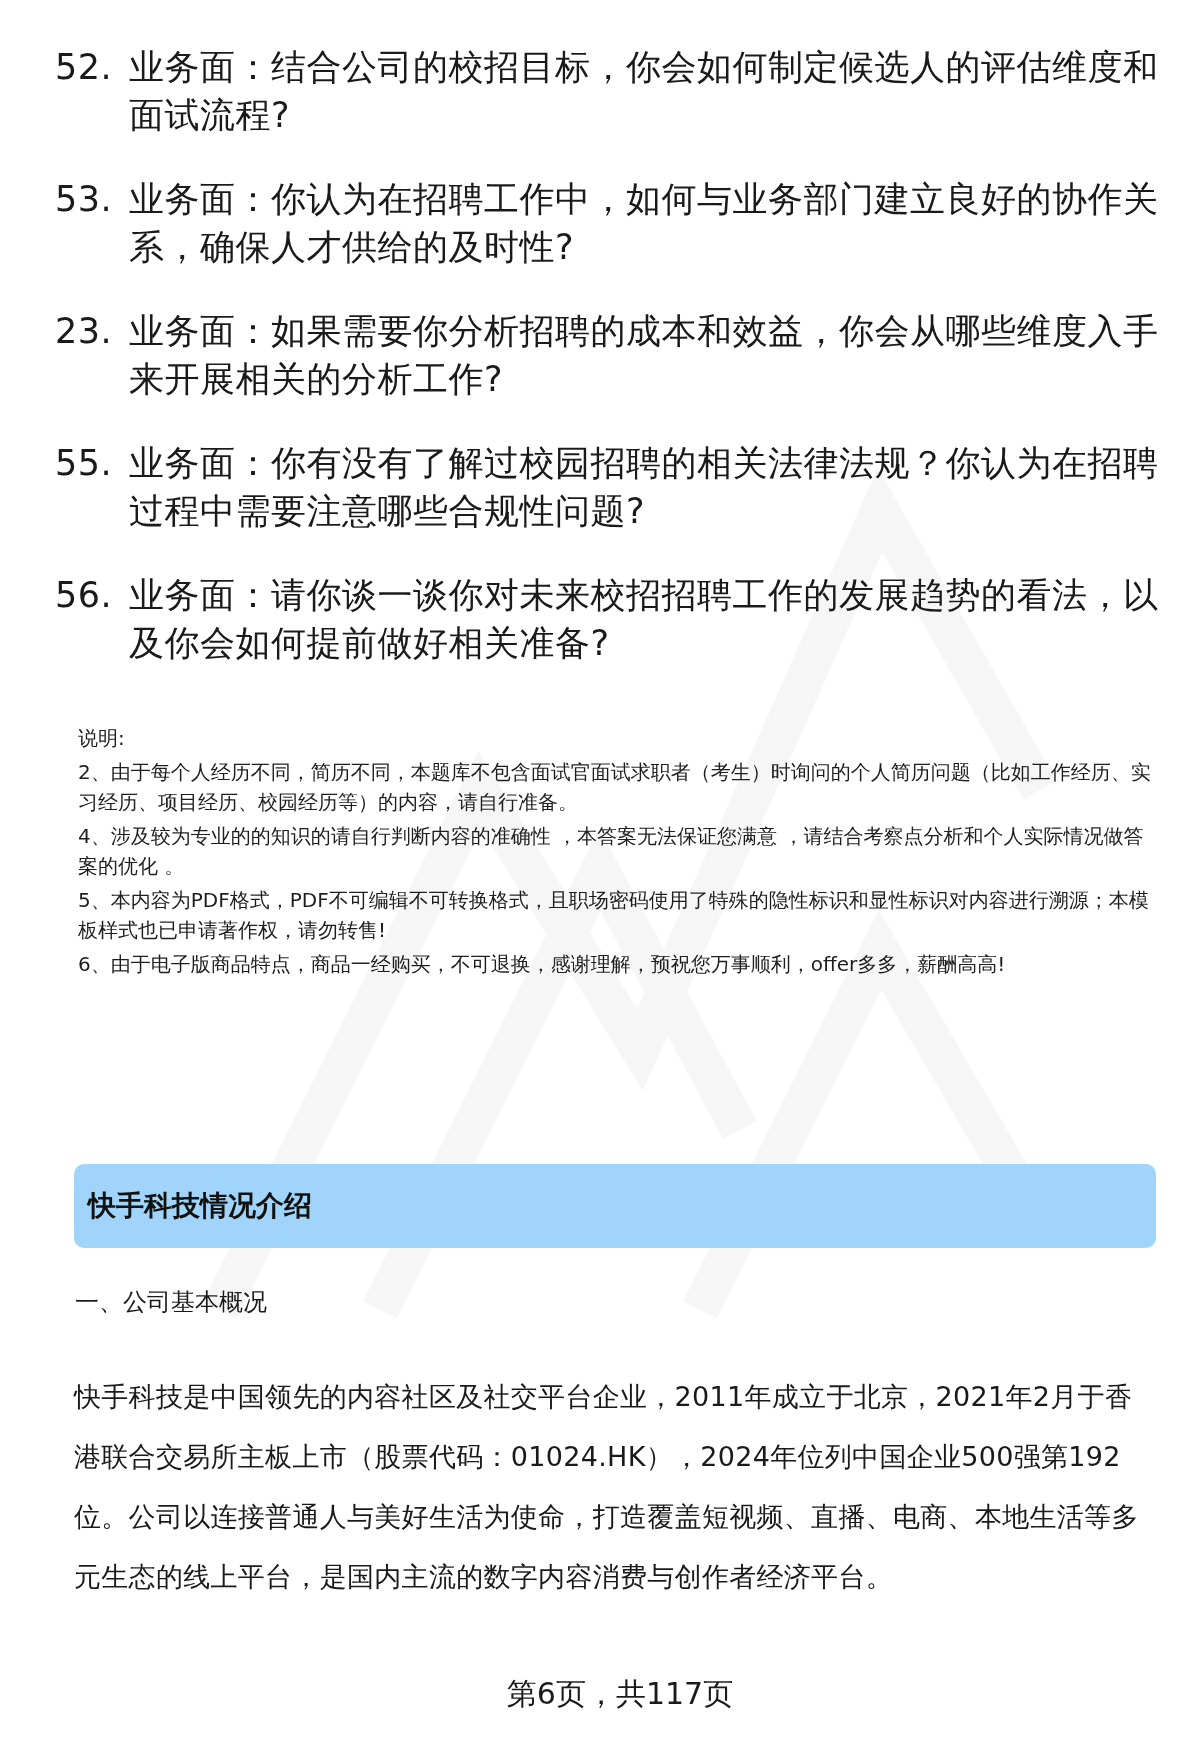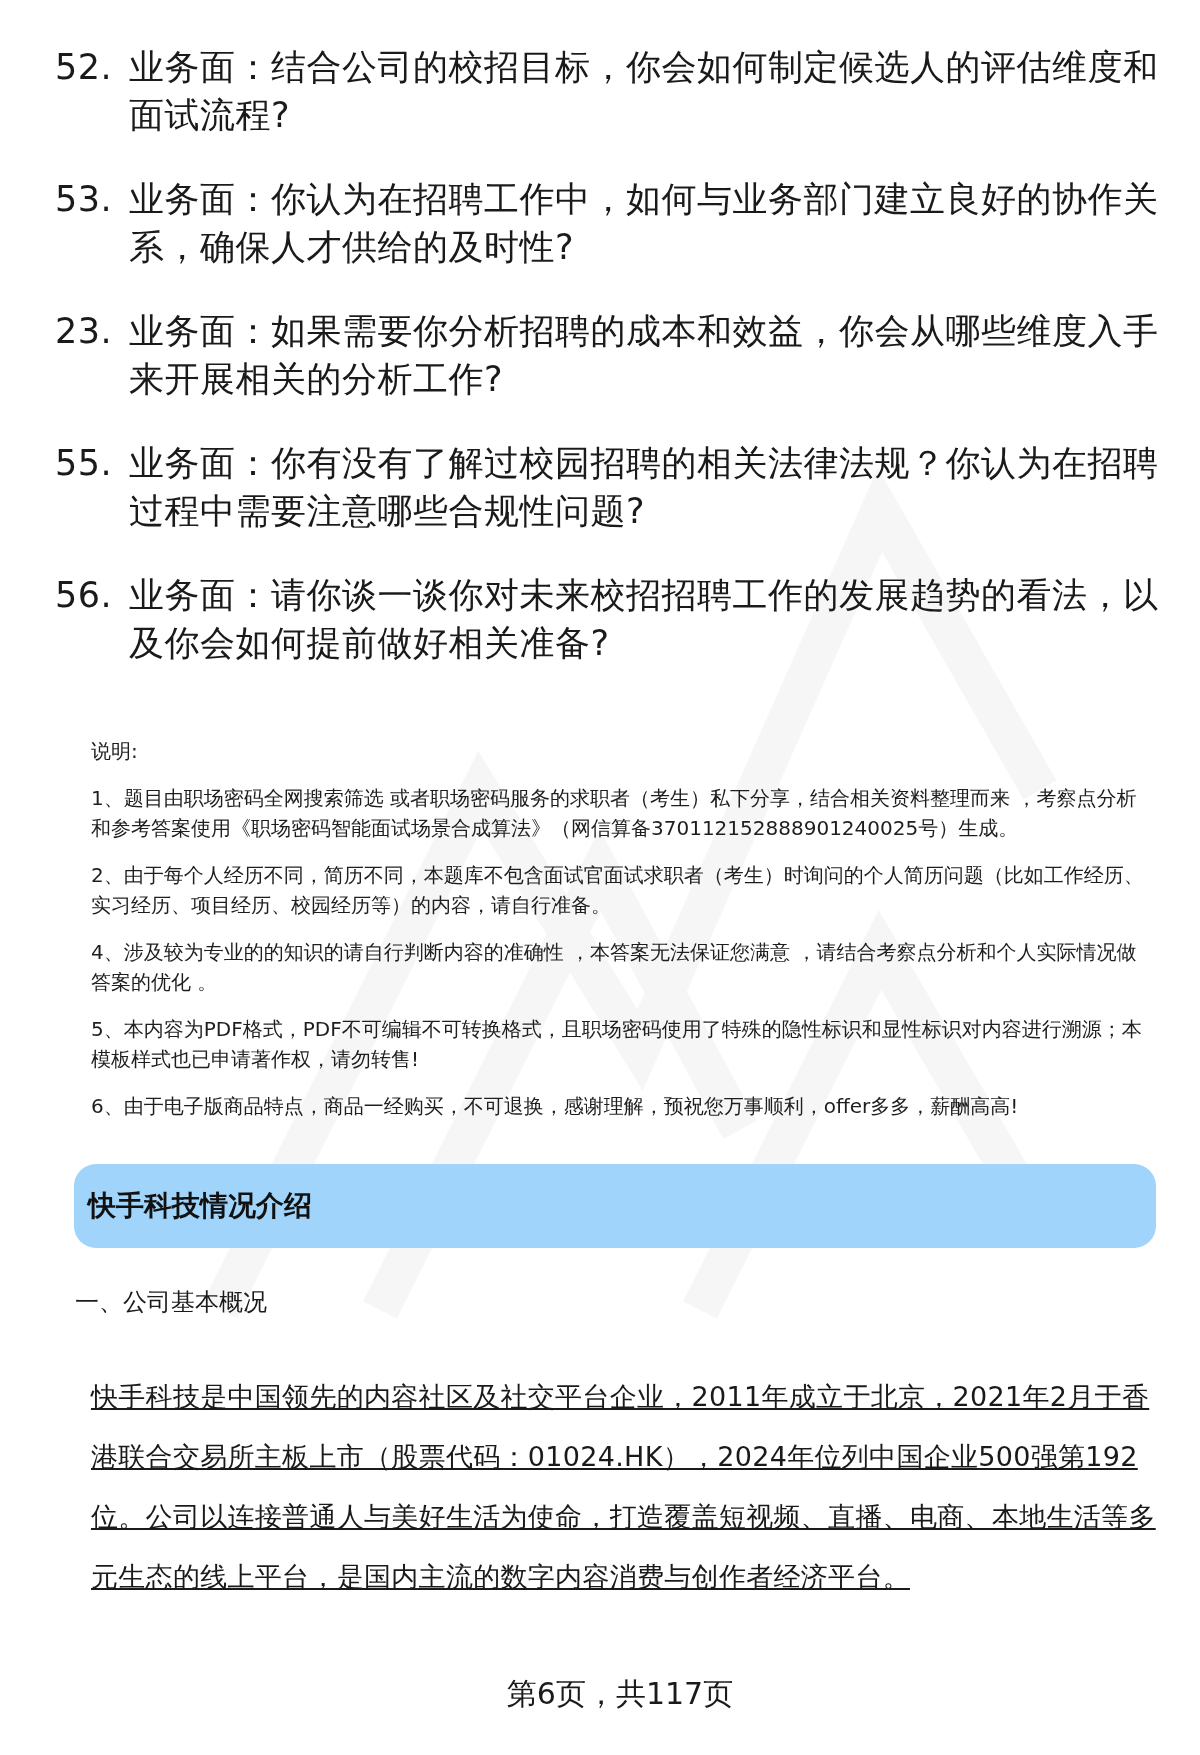--- a/index.html
+++ b/index.html
@@ -47,30 +47,30 @@
     .notes {
       position: absolute;
       left: 75px;
       top: 720px;
       width: 1085px;
       font-size: 20px;
       line-height: 30.5px;
       color: #1e1e1e;
     }
     .notes p {
-      margin: 16px;
+      margin: 3px;
     }
     .section-band {
       position: absolute;
       left: 74px;
       top: 1164px;
       width: 1082px;
       height: 84px;
       background: #a0d4fa;
-      border-radius: 22px;
+      border-radius: 10px;
       display: flex;
       align-items: center;
       box-sizing: border-box;
       padding-left: 14px;
     }
     .section-band h2 {
       margin: 0;
       font-size: 28px;
       font-weight: bold;
       color: #111;
@@ -80,29 +80,28 @@
       left: 75px;
       top: 1282px;
       font-size: 24px;
       line-height: 40px;
       color: #1a1a1a;
       margin: 0;
       font-weight: normal;
     }
     .intro {
       position: absolute;
-      left: 91px;
+      left: 74px;
       top: 1367px;
       width: 1085px;
       font-size: 27px;
       line-height: 60px;
       color: #1a1a1a;
       margin: 0;
       letter-spacing: 0.3px;
-      text-decoration: underline;
     }
     .footer {
       position: absolute;
       left: 0;
       top: 1672px;
       width: 1200px;
       text-align: center;
       font-size: 30px;
       line-height: 44px;
       color: #1a1a1a;
@@ -138,21 +137,20 @@
     <span class="q-text">业务面：你有没有了解过校园招聘的相关法律法规？你认为在招聘过程中需要注意哪些合规性问题?</span>
   </div>
   <div class="q">
     <span class="q-num">56.</span>
     <span class="q-text">业务面：请你谈一谈你对未来校招招聘工作的发展趋势的看法，以及你会如何提前做好相关准备?</span>
   </div>
 </div>
 
 <div class="notes">
   <p>说明:</p>
-  <p>1、题目由职场密码全网搜索筛选 或者职场密码服务的求职者（考生）私下分享，结合相关资料整理而来 ，考察点分析和参考答案使用《职场密码智能面试场景合成算法》（网信算备370112152888901240025号）生成。</p>
   <p>2、由于每个人经历不同，简历不同，本题库不包含面试官面试求职者（考生）时询问的个人简历问题（比如工作经历、实习经历、项目经历、校园经历等）的内容，请自行准备。</p>
   <p>4、涉及较为专业的的知识的请自行判断内容的准确性 ，本答案无法保证您满意 ，请结合考察点分析和个人实际情况做答案的优化 。</p>
   <p>5、本内容为PDF格式，PDF不可编辑不可转换格式，且职场密码使用了特殊的隐性标识和显性标识对内容进行溯源；本模板样式也已申请著作权，请勿转售!</p>
   <p>6、由于电子版商品特点，商品一经购买，不可退换，感谢理解，预祝您万事顺利，offer多多，薪酬高高!</p>
 </div>
 
 <div class="section-band">
   <h2>快手科技情况介绍</h2>
 </div>
 

